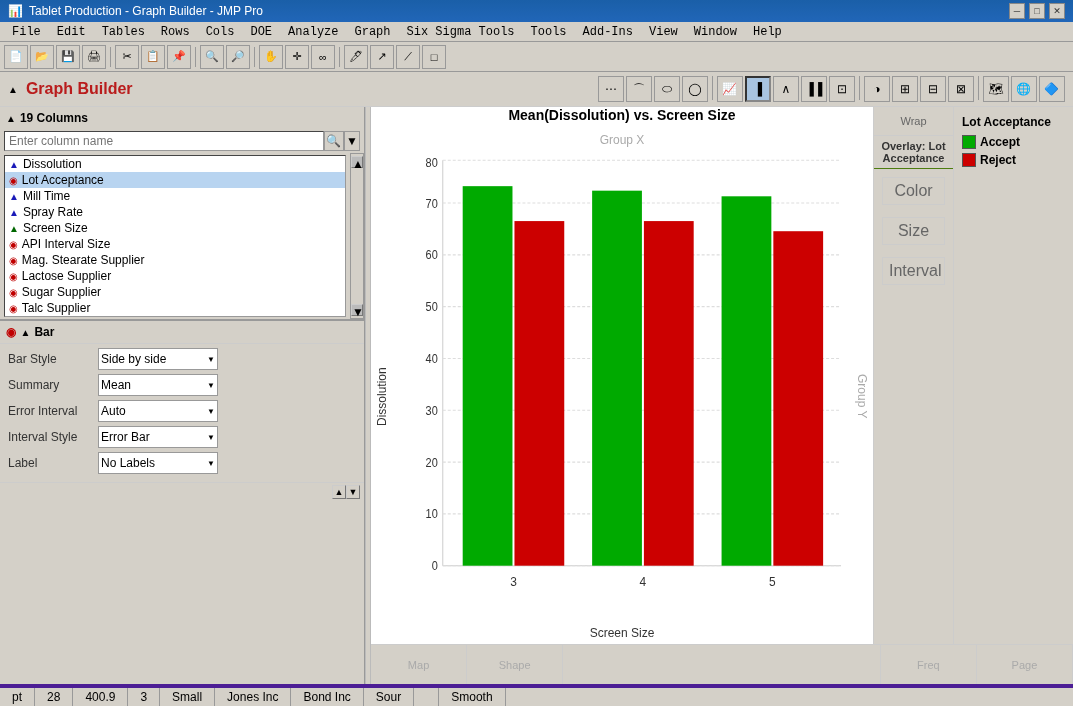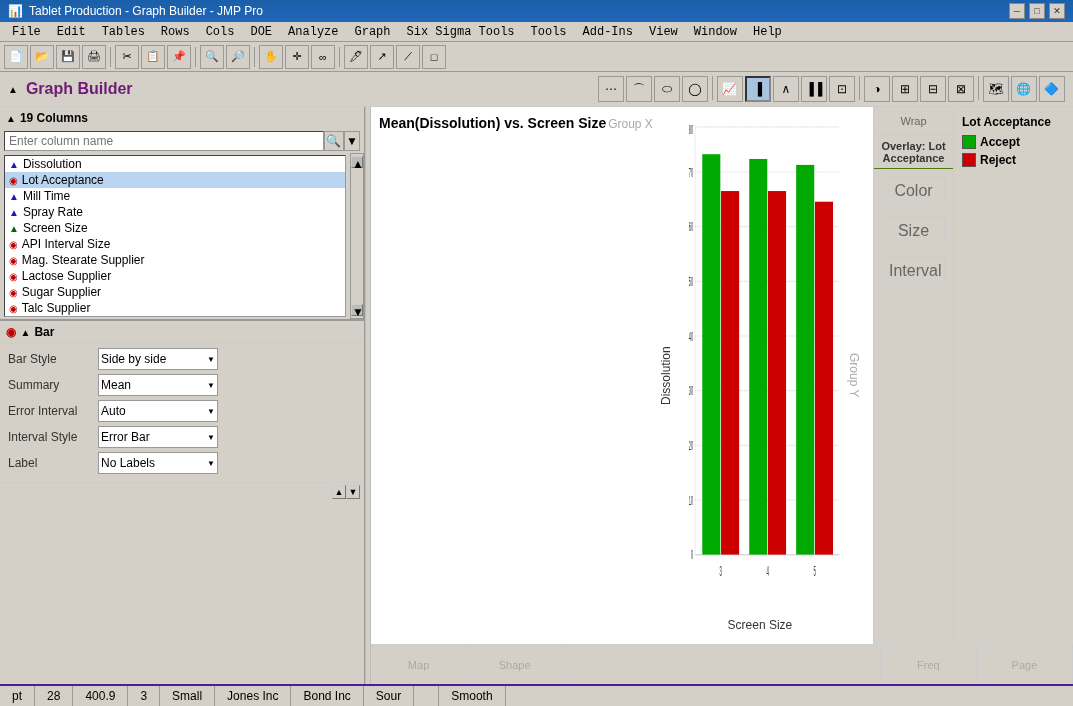--- a/index.html
+++ b/index.html
@@ -65,21 +65,21 @@
     
     .main-container {
       display: flex;
       flex-direction: column;
       height: calc(706px - 22px - 20px - 30px);
       background: #d4d0c8;
     }
     .gb-title {
       font-size: 16px;
       font-weight: bold;
-      color: #701a75;
+      color: #b91c1c;
     }
     .gb-btn {
       padding: 3px 12px;
       background: #d4d0c8;
       border: 2px outset #e8e4dc;
       cursor: pointer;
       font-size: 12px;
     }
 
     
@@ -203,21 +203,22 @@
     .right-area {
       flex: 1;
       display: flex;
       flex-direction: column;
       background: white;
     }
 
     .chart-container {
       flex: 1;
       display: flex;
-      padding: 8px;
+      flex-direction: column;
+      padding: 0;
     }
 
     .chart-title {
       text-align: center;
       font-size: 14px;
       font-weight: bold;
       margin-bottom: 8px;
     }
 
     .chart-inner {
@@ -303,21 +304,21 @@
       color: #aaa;
       padding: 4px;
     }
 
     
     .bottom-bar {
       background: #d4d0c8;
       height: 22px;
       display: flex;
       align-items: center;
-      border-top: 2px solid #4c1d95;
+      border-top: 4px solid #4c1d95;
       font-size: 12px;
     }
     .bottom-item {
       padding: 0 12px;
       border-right: 1px solid #999;
       height: 100%;
       display: flex;
       align-items: center;
     }
 

